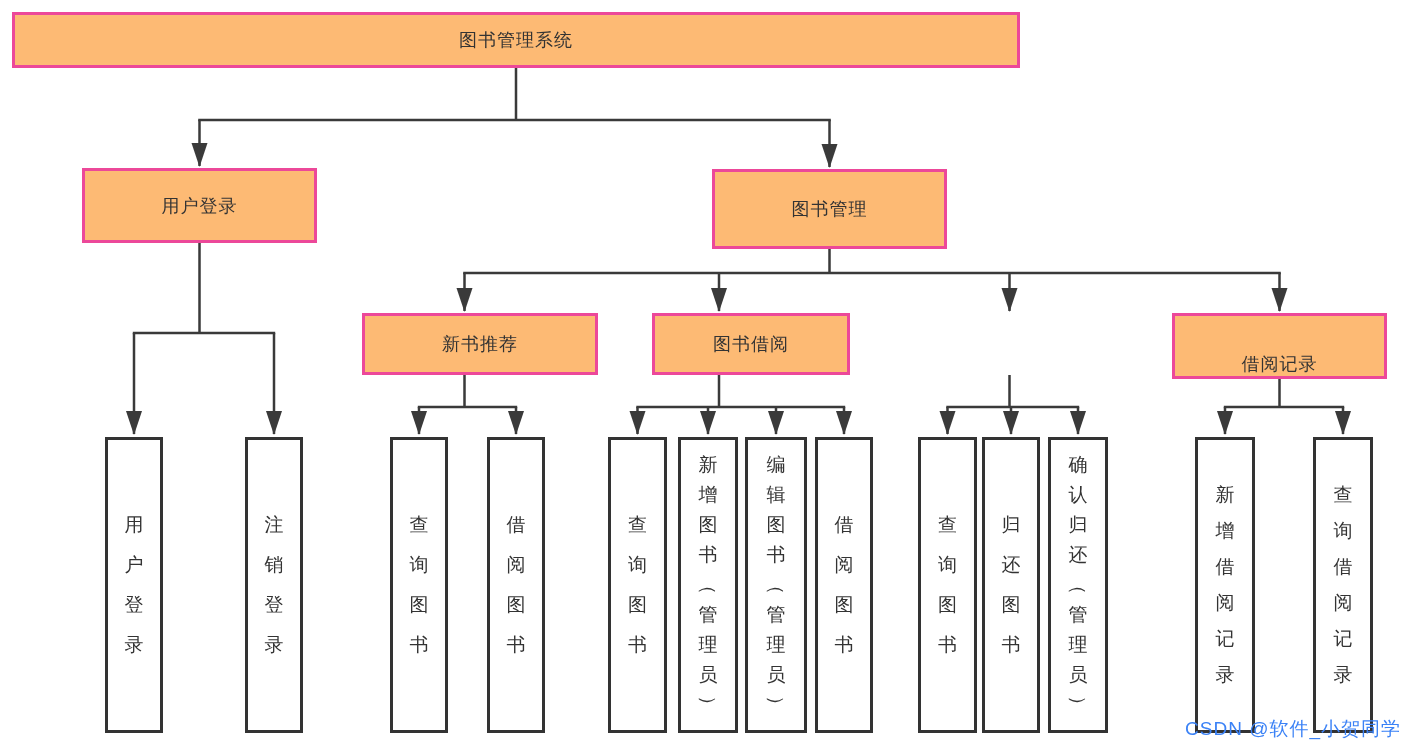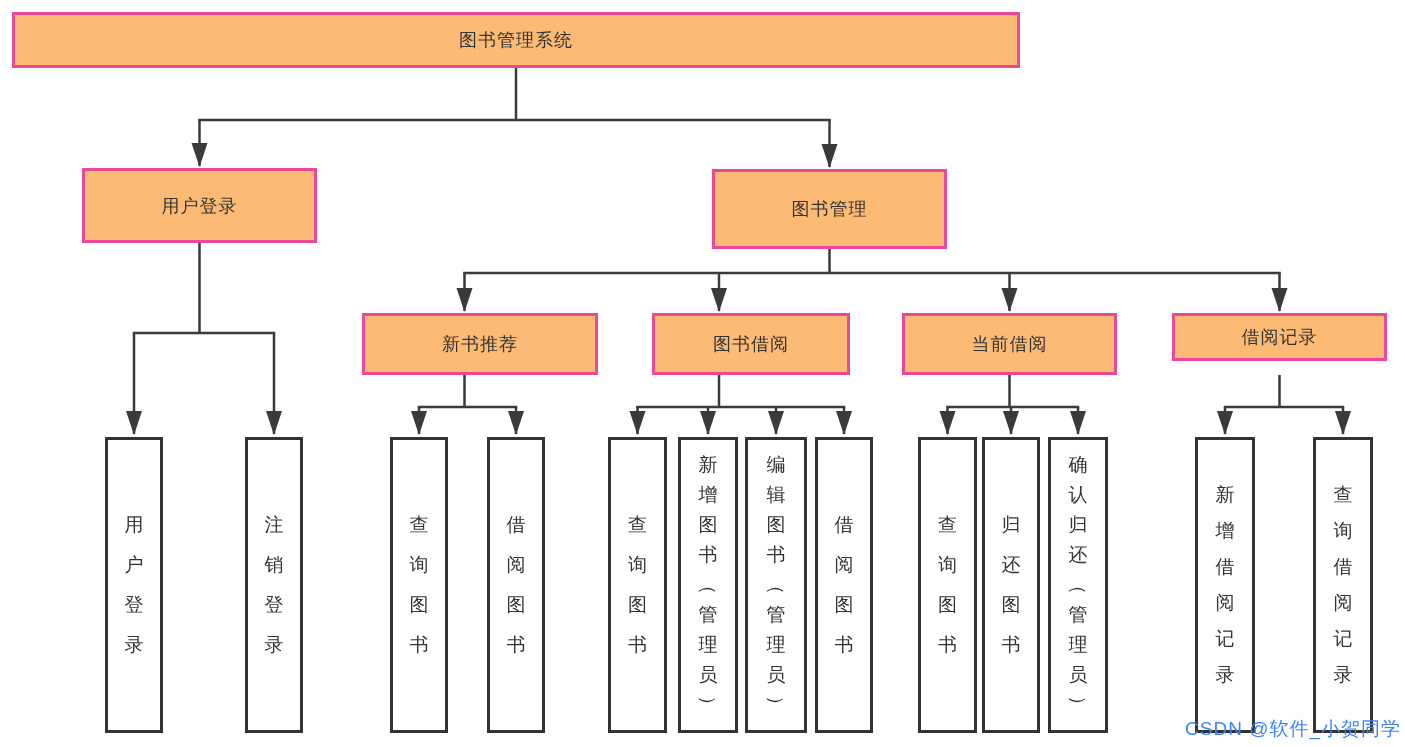--- a/index.html
+++ b/index.html
@@ -142,24 +142,21 @@
   <div class="node" style="left:712px; top:169px; width:235px; height:80px;">
     <span>图书管理</span>
   </div>
 
   <div class="node" style="left:362px; top:313px; width:236px; height:62px;">
     <span>新书推荐</span>
   </div>
   <div class="node" style="left:620px; top:313px; width:198px; height:62px;margin-left:32px;">
     <span>图书借阅</span>
   </div>
-  <div class="node" style="left:902px; top:313px; width:215px; height:62px;">
-    <span>当前借阅</span>
-  </div>
-  <div class="node" style="left:1172px; top:313px; width:215px; height:48px;">
+  <div class="node" style="left:1172px; top:313px; width:215px; height:66px;align-items:flex-end;">
     <span>借阅记录</span>
   </div>
 
   <div class="leaf v4" style="left:105px; width:58px;">
       <div class="v-char">用</div>
       <div class="v-char">户</div>
       <div class="v-char">登</div>
       <div class="v-char">录</div>
     </div>
   <div class="leaf v4" style="left:245px; width:58px;">

